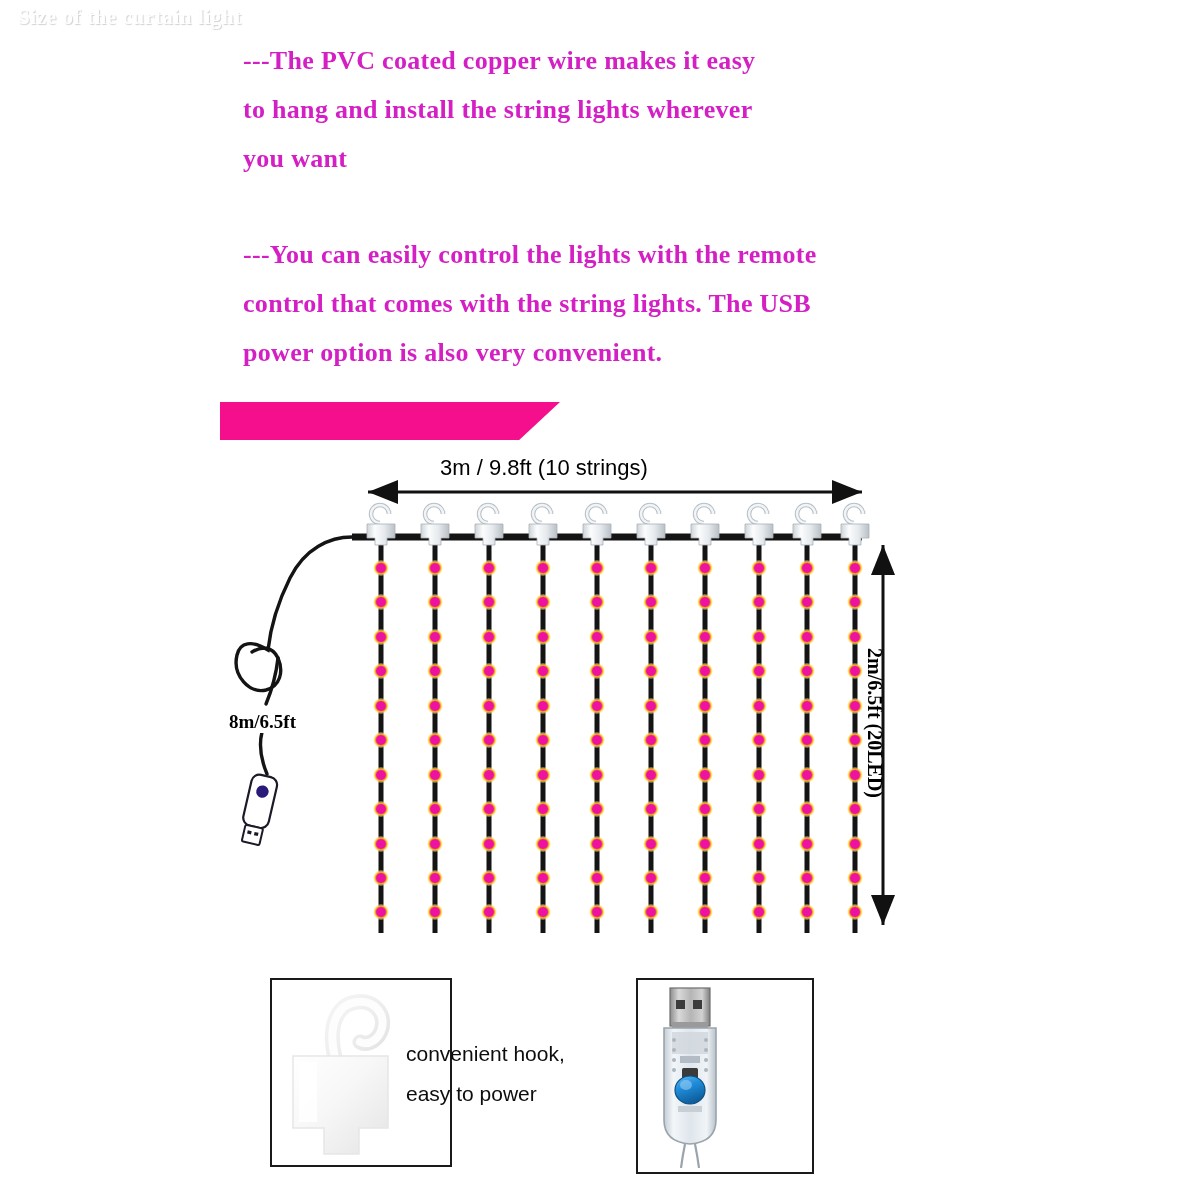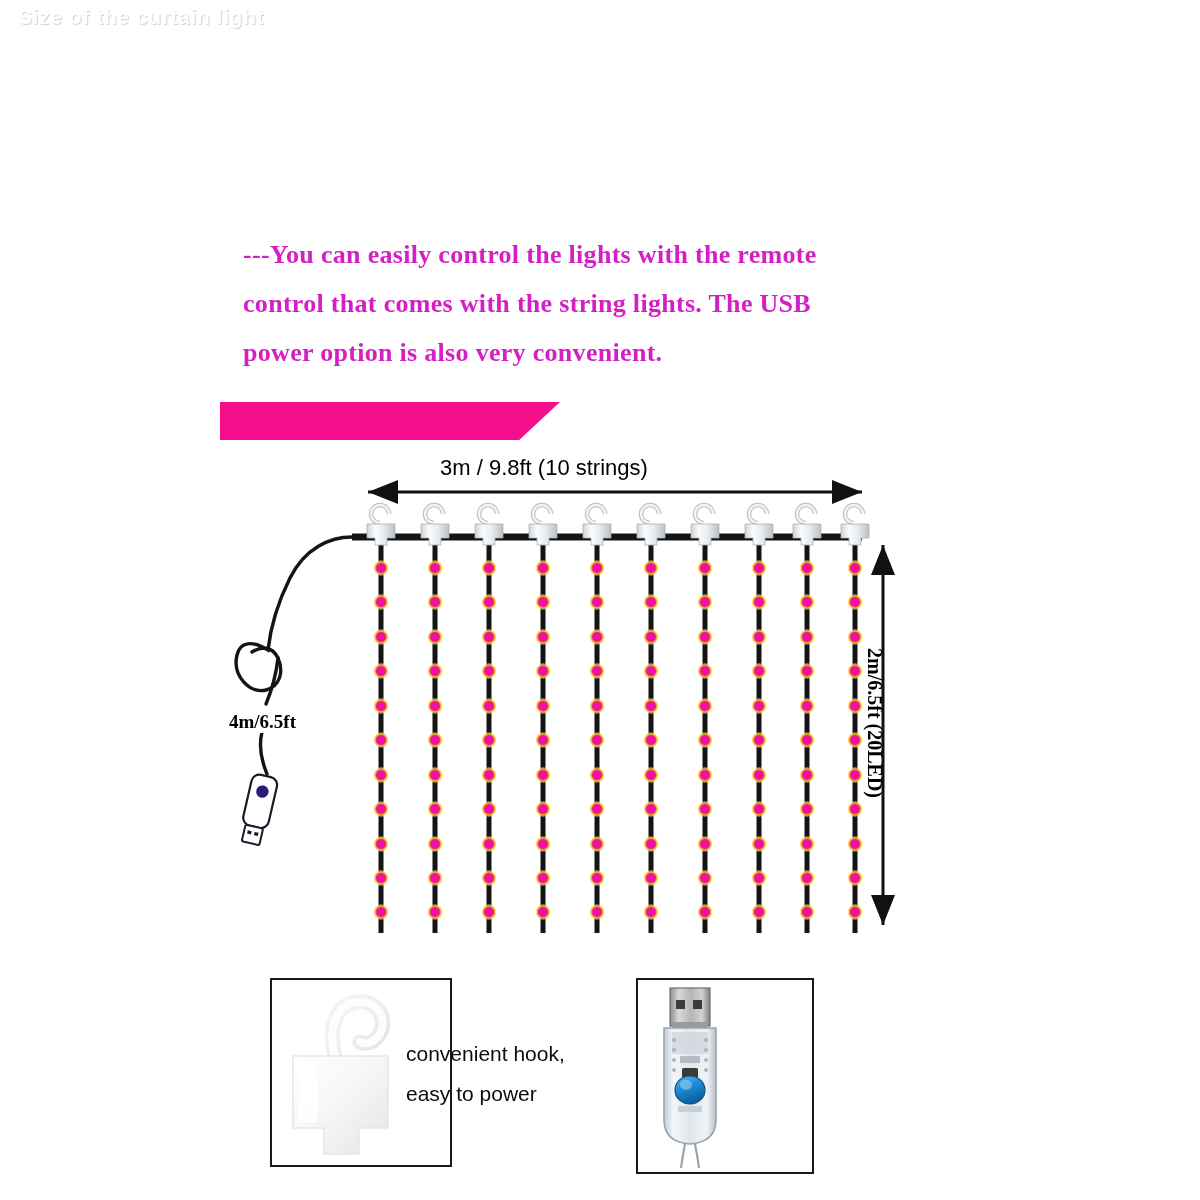--- a/index.html
+++ b/index.html
@@ -45,21 +45,21 @@
     height: 38px;
     background: #f50f8c;
     -webkit-clip-path: polygon(0 0, 100% 0, 88% 100%, 0 100%);
     clip-path: polygon(0 0, 100% 0, 88% 100%, 0 100%);
   }
   .ribbon-label {
     position: absolute;
     left: 18px;
     top: 5px;
     color: #ffffff;
-    font-family: Liberation Sans, sans-serif;
+    font-family: Liberation Serif, serif;
     font-weight: bold;
     font-size: 21px;
     letter-spacing: 0.6px;
     text-shadow: 1px 1px 1px rgba(0,0,0,0.18);
   }
 
   
   .diagram { position: absolute; left: 0; top: 0; width: 1081px; height: 1200px; }
 
   .dim-top-label {
@@ -118,20 +118,23 @@
   #caption-hook { left: 406px; top: 1034px; width: 230px; }
   #caption-usb  { left: 768px; top: 1034px; width: 230px; }
 
   svg { display: block; }
 </style>
 </head>
 <body>
 
 <div class="stage">
 
+  <div class="bullet-block" id="bullet-1">---The PVC coated copper wire makes it easy
+to hang and install the string lights wherever
+you want</div>
 
   <div class="bullet-block" id="bullet-2">---You can easily control the lights with the remote
 control that comes with the string lights. The USB
  power option is also very convenient.</div>
 
   <div class="ribbon"></div>
   <div class="ribbon-label">Size of the curtain light</div>
 
   <div class="diagram">
 
@@ -390,21 +393,21 @@
       <g transform="translate(266,776) rotate(13)">
         <rect x="-13" y="0" width="26" height="52" rx="8" ry="8" fill="#ffffff" stroke="#1a1a28" stroke-width="2.2"></rect>
         <circle cx="0" cy="16" r="6.2" fill="#2b1a7a"></circle>
         <rect x="-9" y="52" width="18" height="17" rx="1.5" fill="#ffffff" stroke="#1a1a28" stroke-width="2"></rect>
         <rect x="-5.5" y="57" width="4" height="3.4" fill="#1a1a28"></rect>
         <rect x="1.5" y="57" width="4" height="3.4" fill="#1a1a28"></rect>
       </g>
 
     </svg>
 
-    <div class="cord-label">4m/6.5ft</div>
+    <div class="cord-label">8m/6.5ft</div>
   </div>
 
   <div class="feature-box" id="feature-box-hook">
     <svg width="174" height="181" viewBox="0 0 174 181">
       <defs>
         <linearGradient id="whitePlastic" x1="0" y1="0" x2="1" y2="1">
           <stop offset="0%" stop-color="#ffffff"></stop>
           <stop offset="45%" stop-color="#f7f7f7"></stop>
           <stop offset="100%" stop-color="#e4e4e4"></stop>
         </linearGradient>

